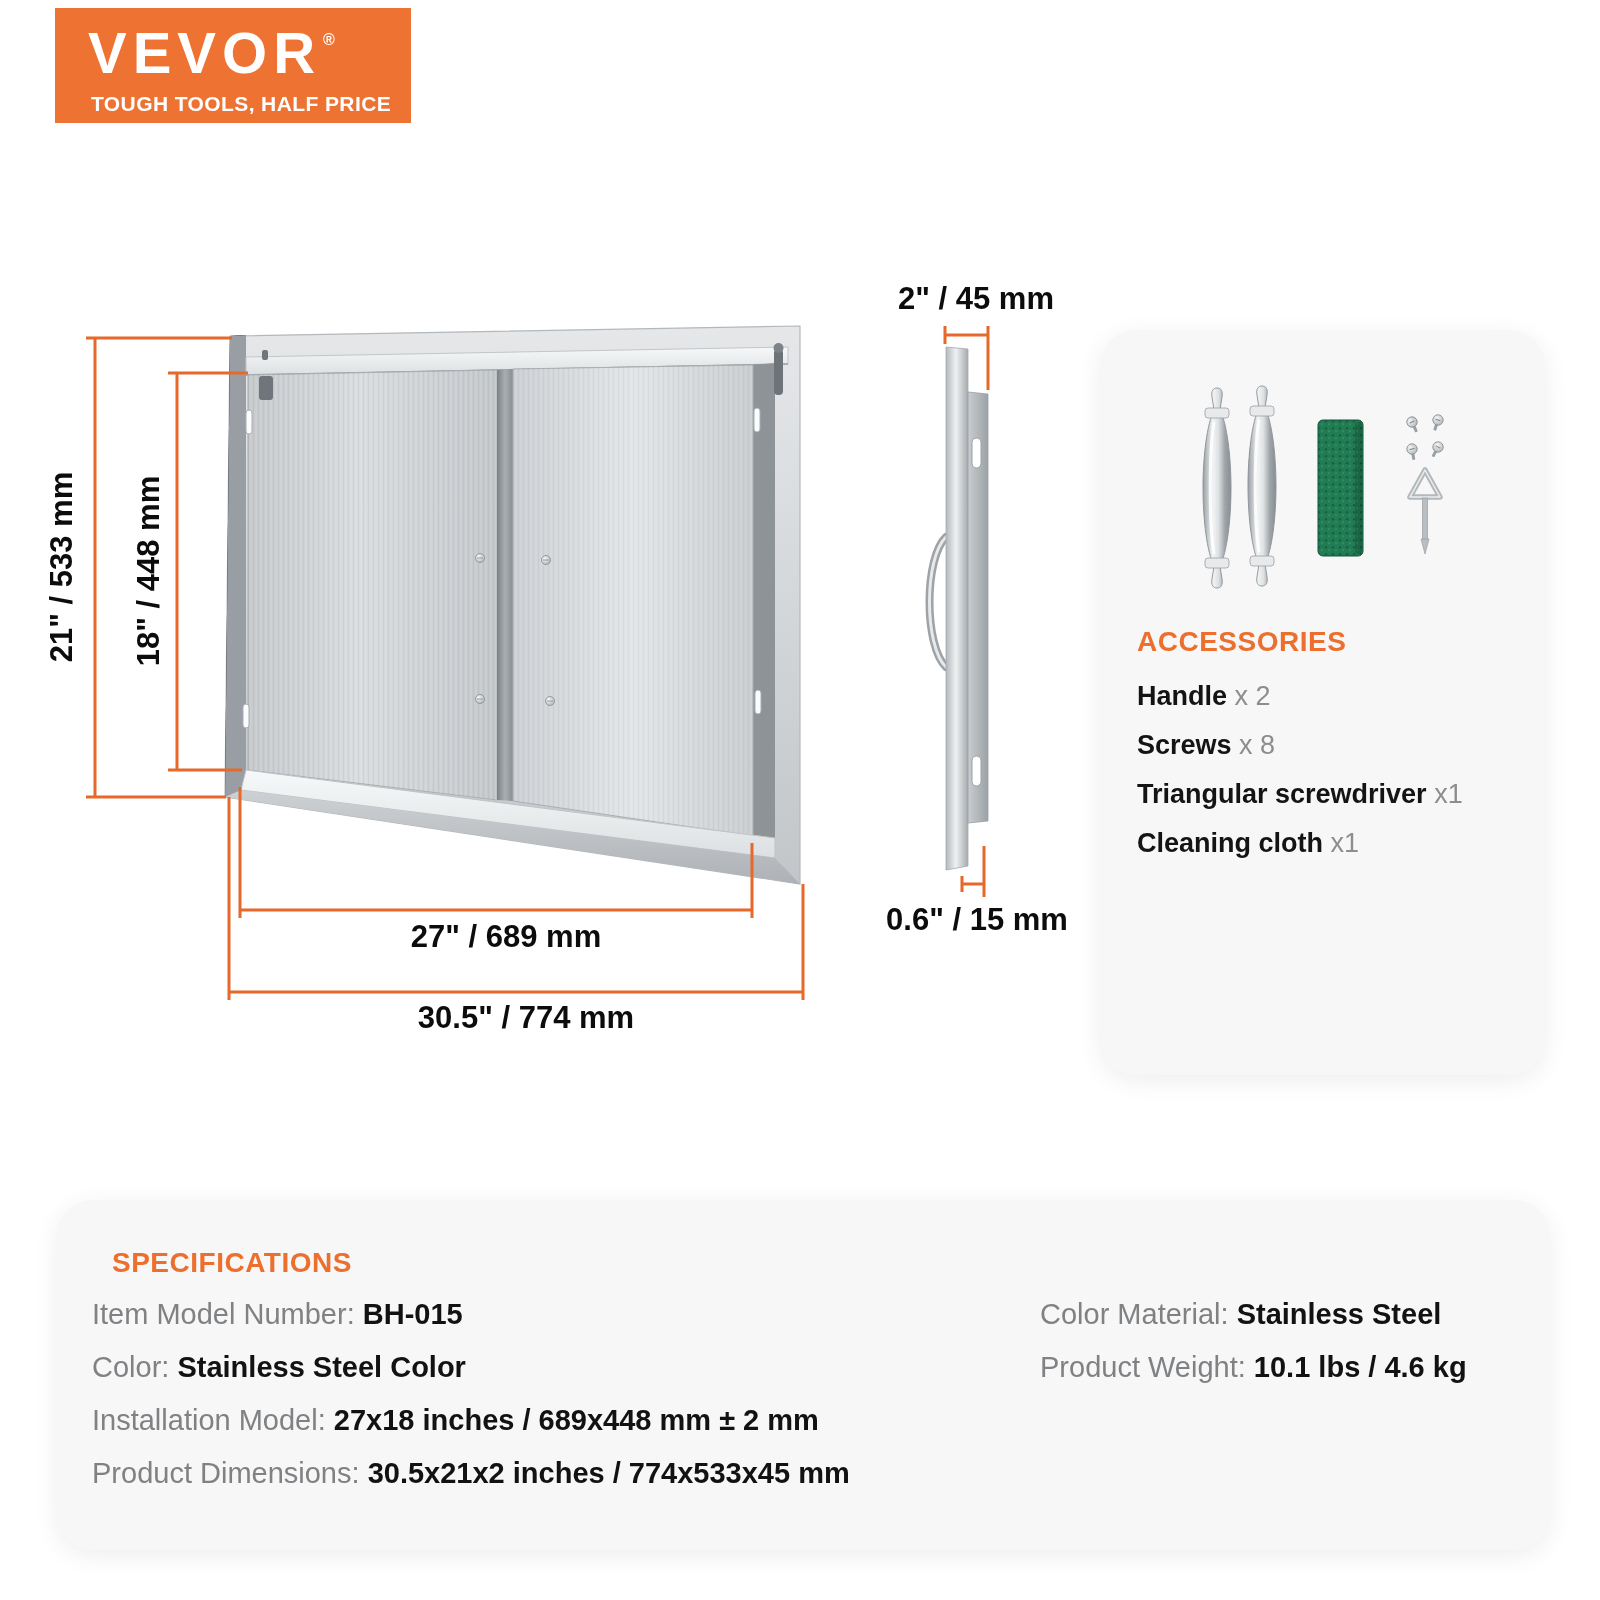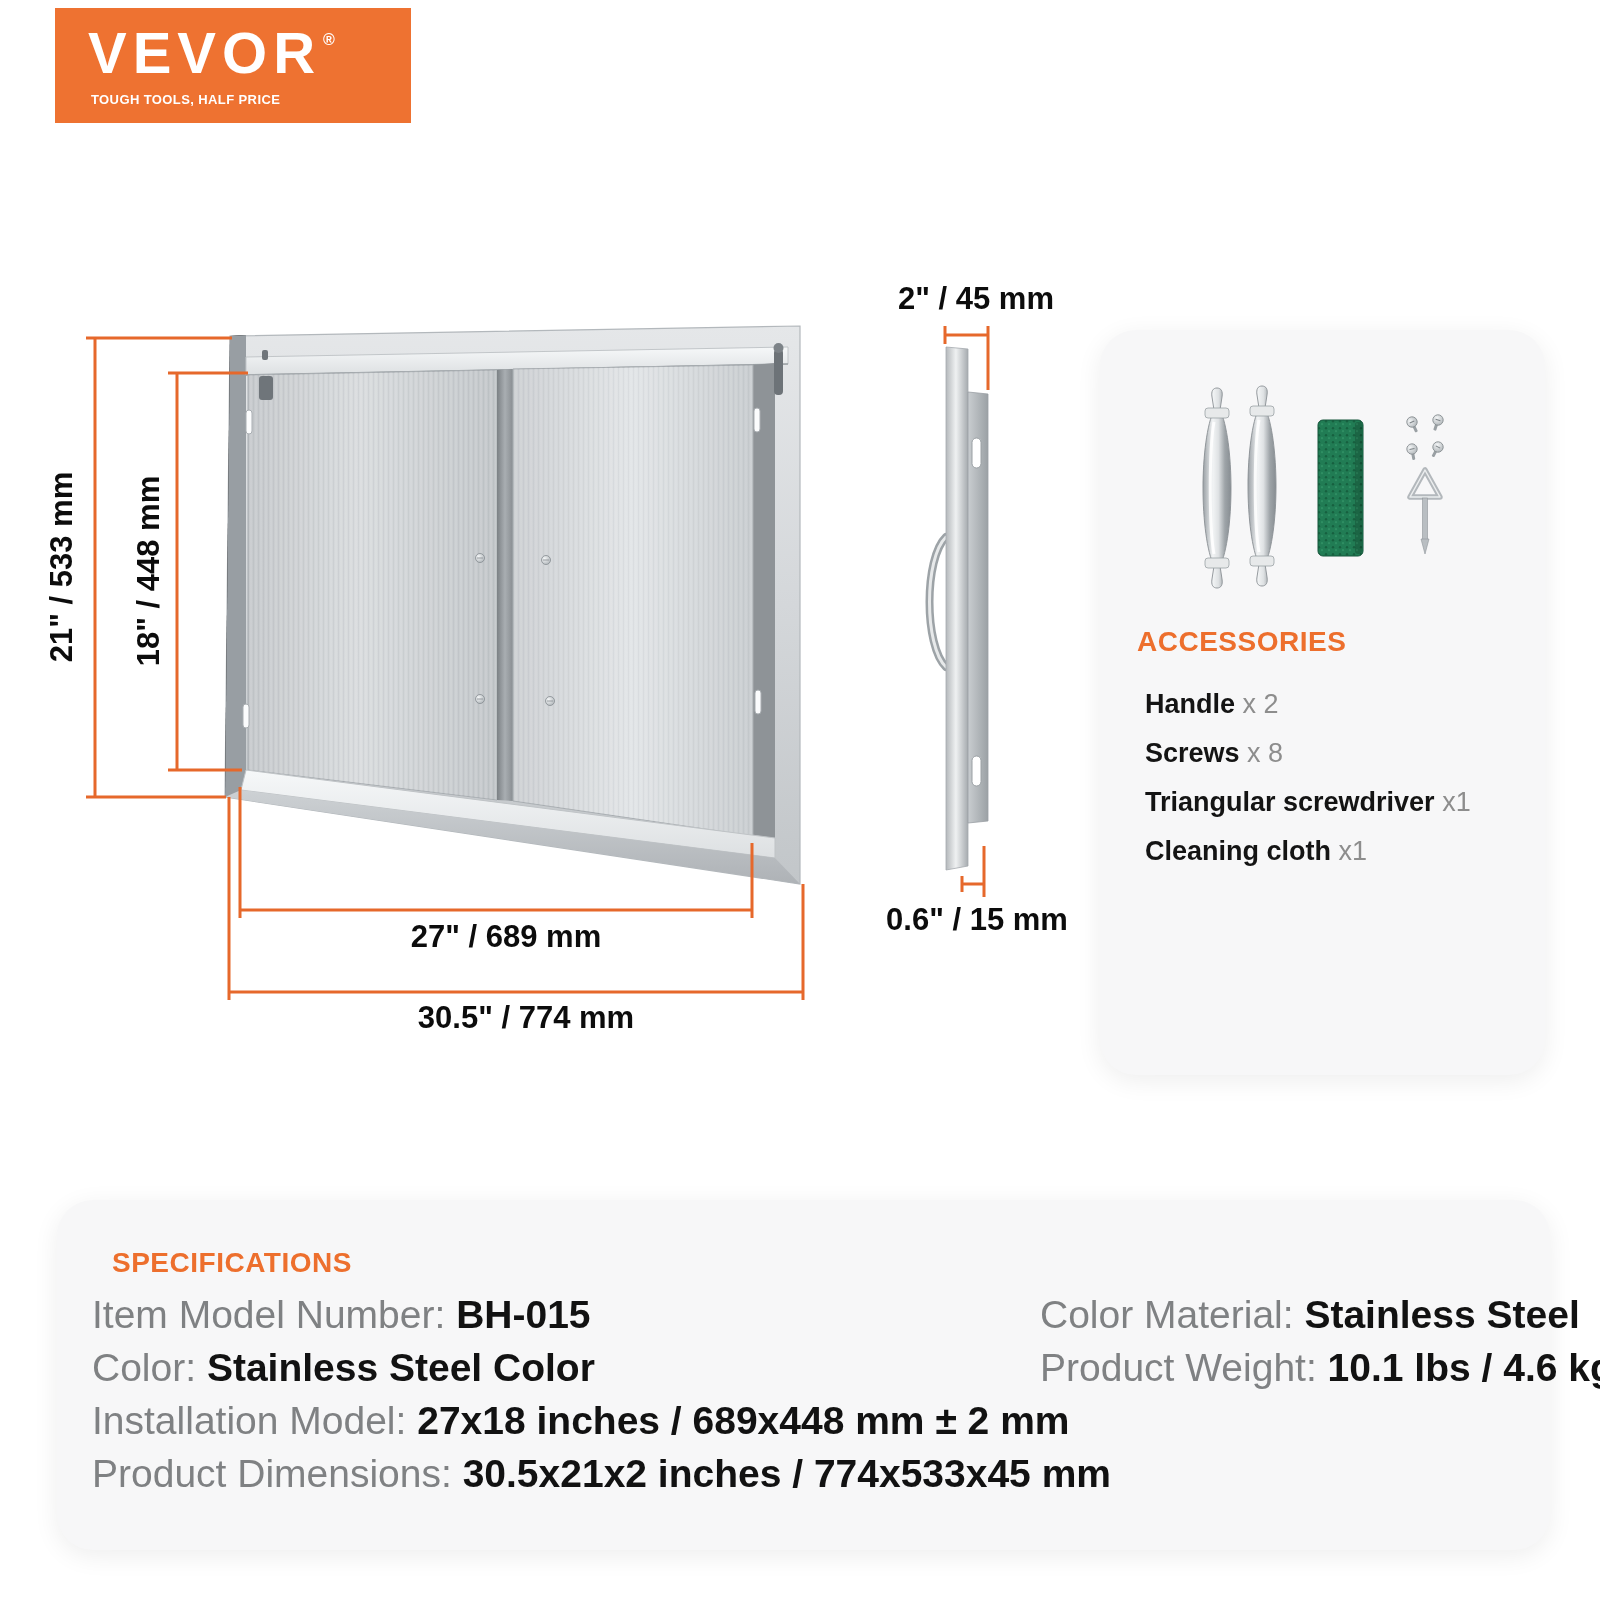--- a/index.html
+++ b/index.html
@@ -13,21 +13,21 @@
   .logo {
     position:absolute; left:55px; top:8px; width:356px; height:115px;
     background:var(--brand-orange,#EE7231); color:#fff;
   }
   .logo-brand {
     position:absolute; left:33px; top:16px; font-size:58px; font-weight:bold;
     letter-spacing:6px; line-height:1; white-space:nowrap;
   }
   .logo-reg { font-size:16px; font-weight:bold; vertical-align:28px; letter-spacing:0; margin-left:2px; }
   .logo-tagline {
-    position:absolute; left:36px; top:84px; font-size:13px; font-weight:bold;
+    position:absolute; left:36px; top:84px; font-size:21px; font-weight:bold;
     letter-spacing:0.4px; white-space:nowrap;
   }
   
   .art { position:absolute; left:0; top:0; width:1600px; height:1600px; pointer-events:none; }
   
   .dim-label {
     position:absolute; width:320px; font-size:31px; font-weight:bold;
     color:#0c0c0c; text-align:center; line-height:38px; height:38px; white-space:nowrap;
   }
   .v90 { transform:rotate(-90deg); }
@@ -38,28 +38,28 @@
   }
   #accessories-panel { left:1100px; top:330px; width:445px; height:745px; }
   #specs-panel { left:57px; top:1200px; width:1493px; height:350px; }
   .panel-heading {
     position:absolute; margin:0; font-size:28px; font-weight:bold;
     color:var(--heading-orange,#ED6F2D); letter-spacing:0.5px; white-space:nowrap;
   }
   #accessories-panel .panel-heading { left:37px; top:296px; }
   #specs-panel .panel-heading { left:35px; top:47px;margin-left:20px; }
   .acc-icons { position:absolute; left:0; top:40px; width:445px; height:270px; }
-  .acc-list { position:absolute; left:37px; top:352px; margin:8px; padding:0; list-style:none; }
+  .acc-list { position:absolute; left:37px; top:352px; margin:0; padding:0; list-style:none; }
   .acc-list li { font-size:27px; line-height:28px; margin-bottom:21px; white-space:nowrap; }
   .acc-name { font-weight:bold; color:#141414; }
   .acc-qty { color:#8d8d8d; }
   .spec-col { position:absolute; top:100px; }
   .spec-col-left { left:35px; }
   .spec-col-right { left:983px; }
-  .spec-row { margin:0 0 24px 0; font-size:39px; line-height:29px; white-space:nowrap; }
+  .spec-row { margin:0 0 24px 0; font-size:29px; line-height:29px; white-space:nowrap; }
   .spec-label { color:#7f8183; }
   .spec-value { color:#121212; font-weight:bold; }
 </style>
 </head>
 <body>
 
 <div class="logo">
   <div class="logo-brand"><span>VEVOR</span><span class="logo-reg">®</span></div>
   <div class="logo-tagline">TOUGH TOOLS, HALF PRICE</div>
 </div>

